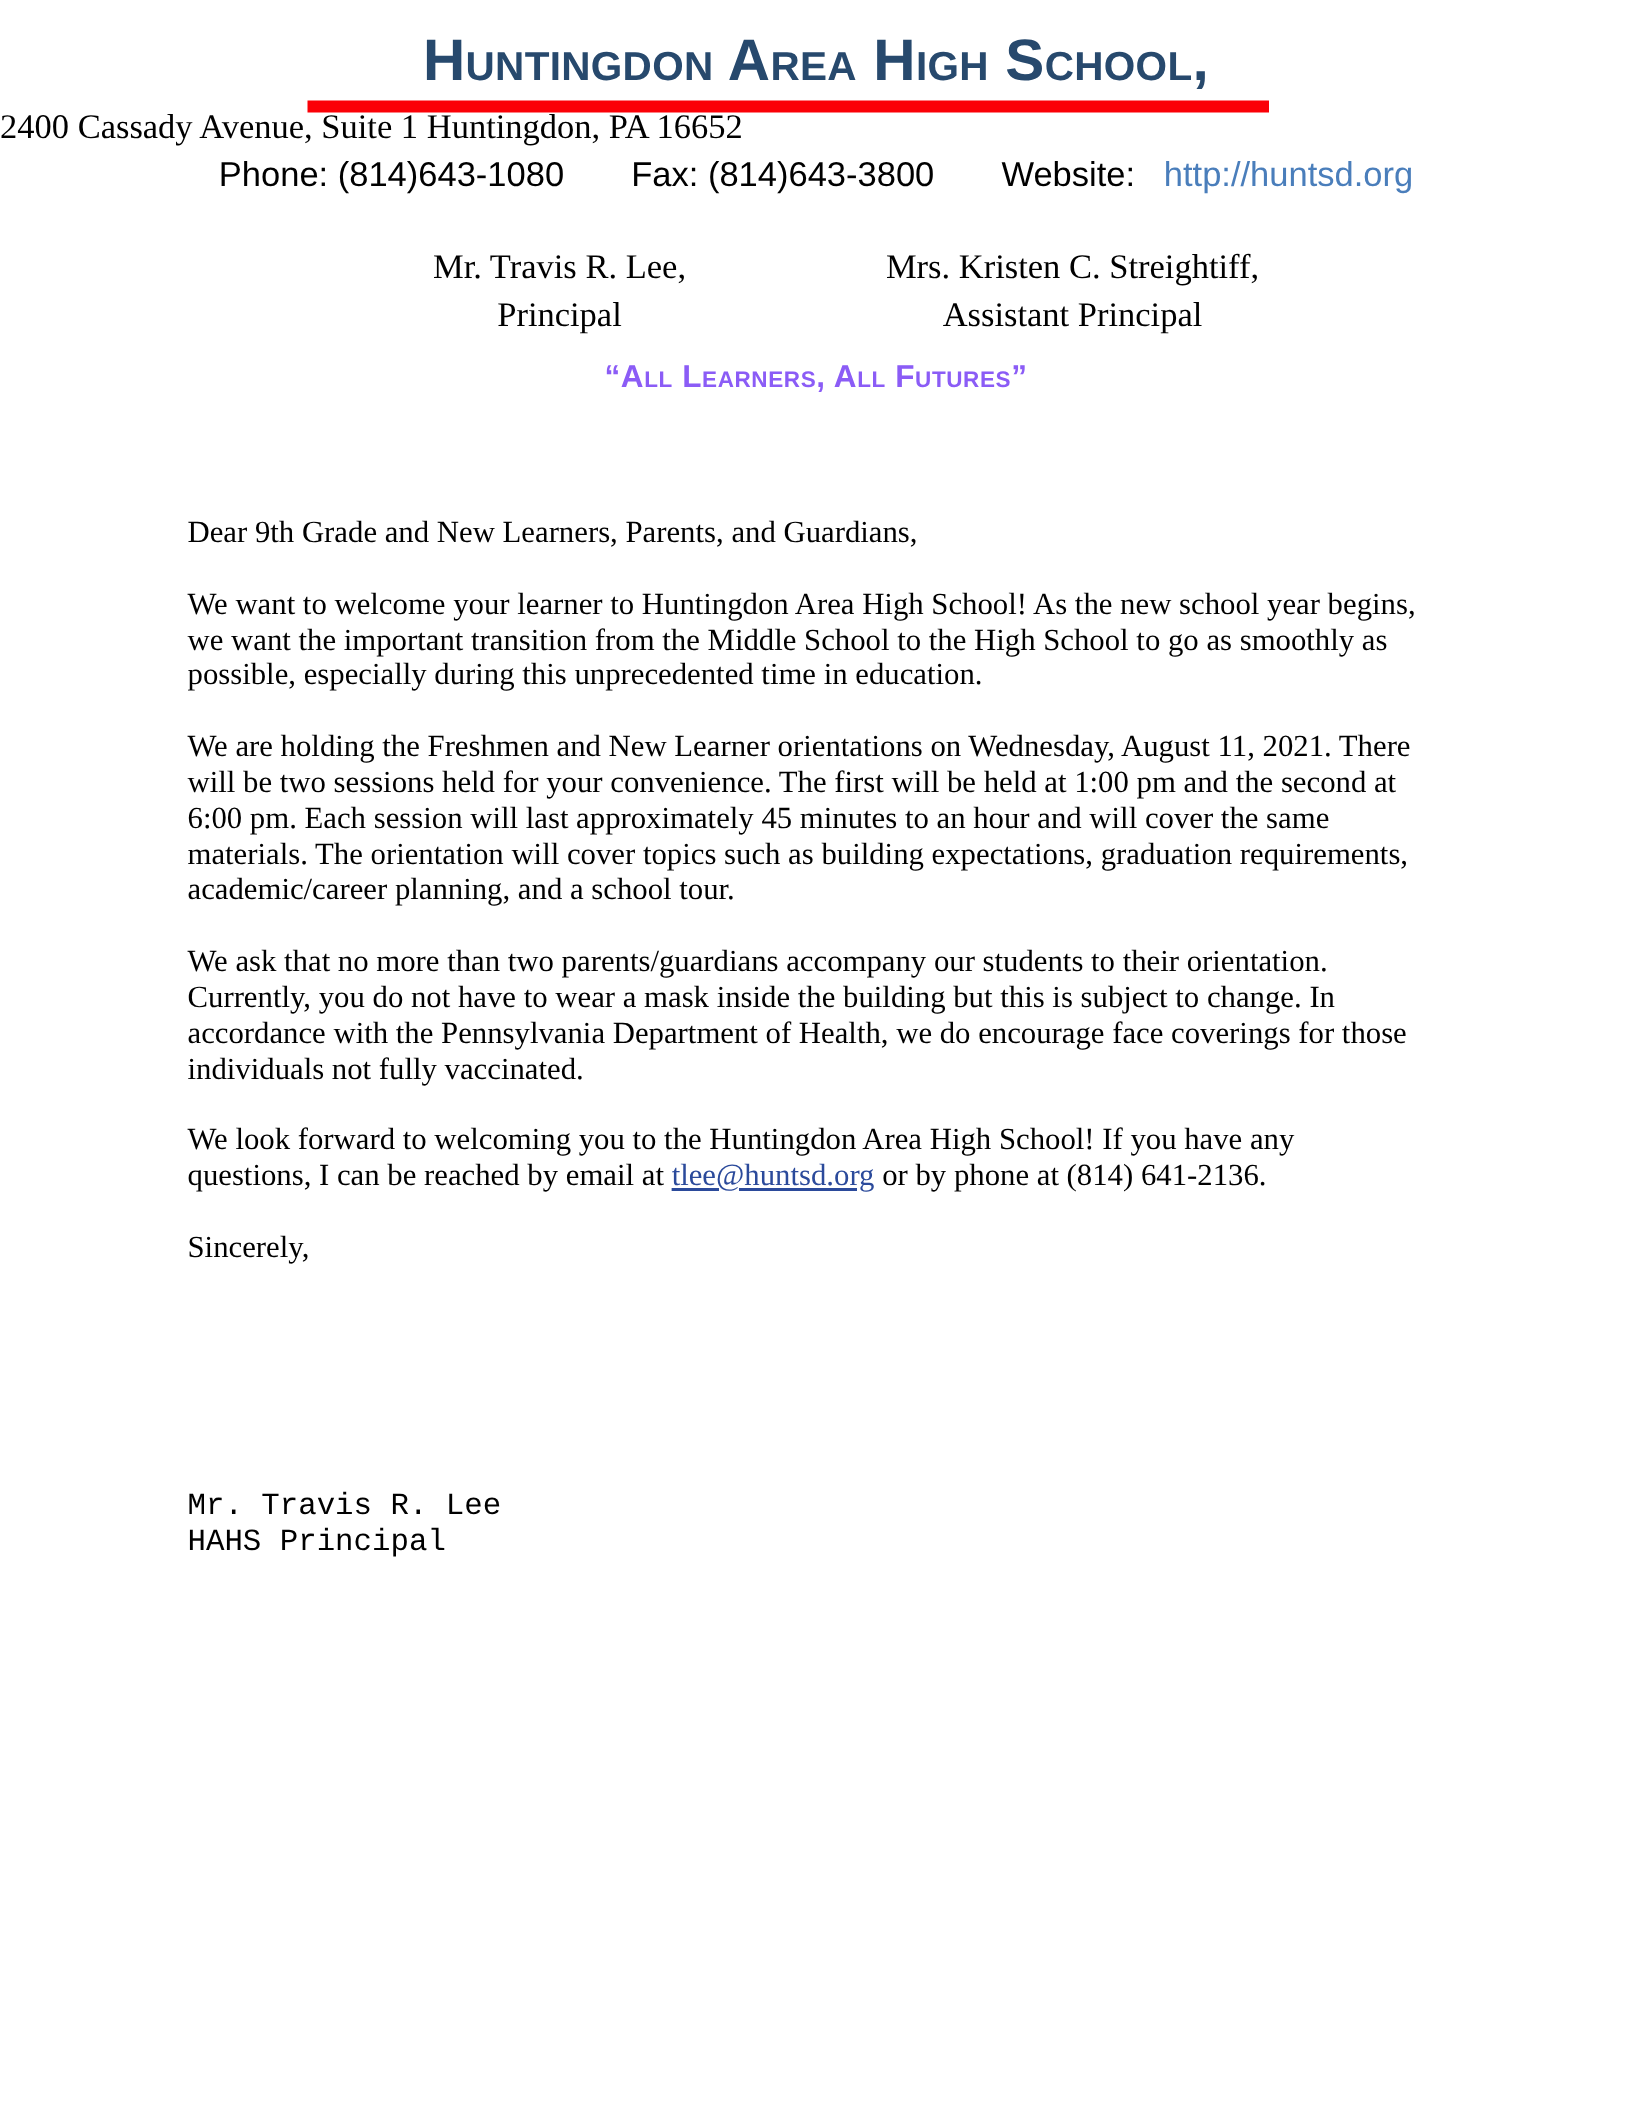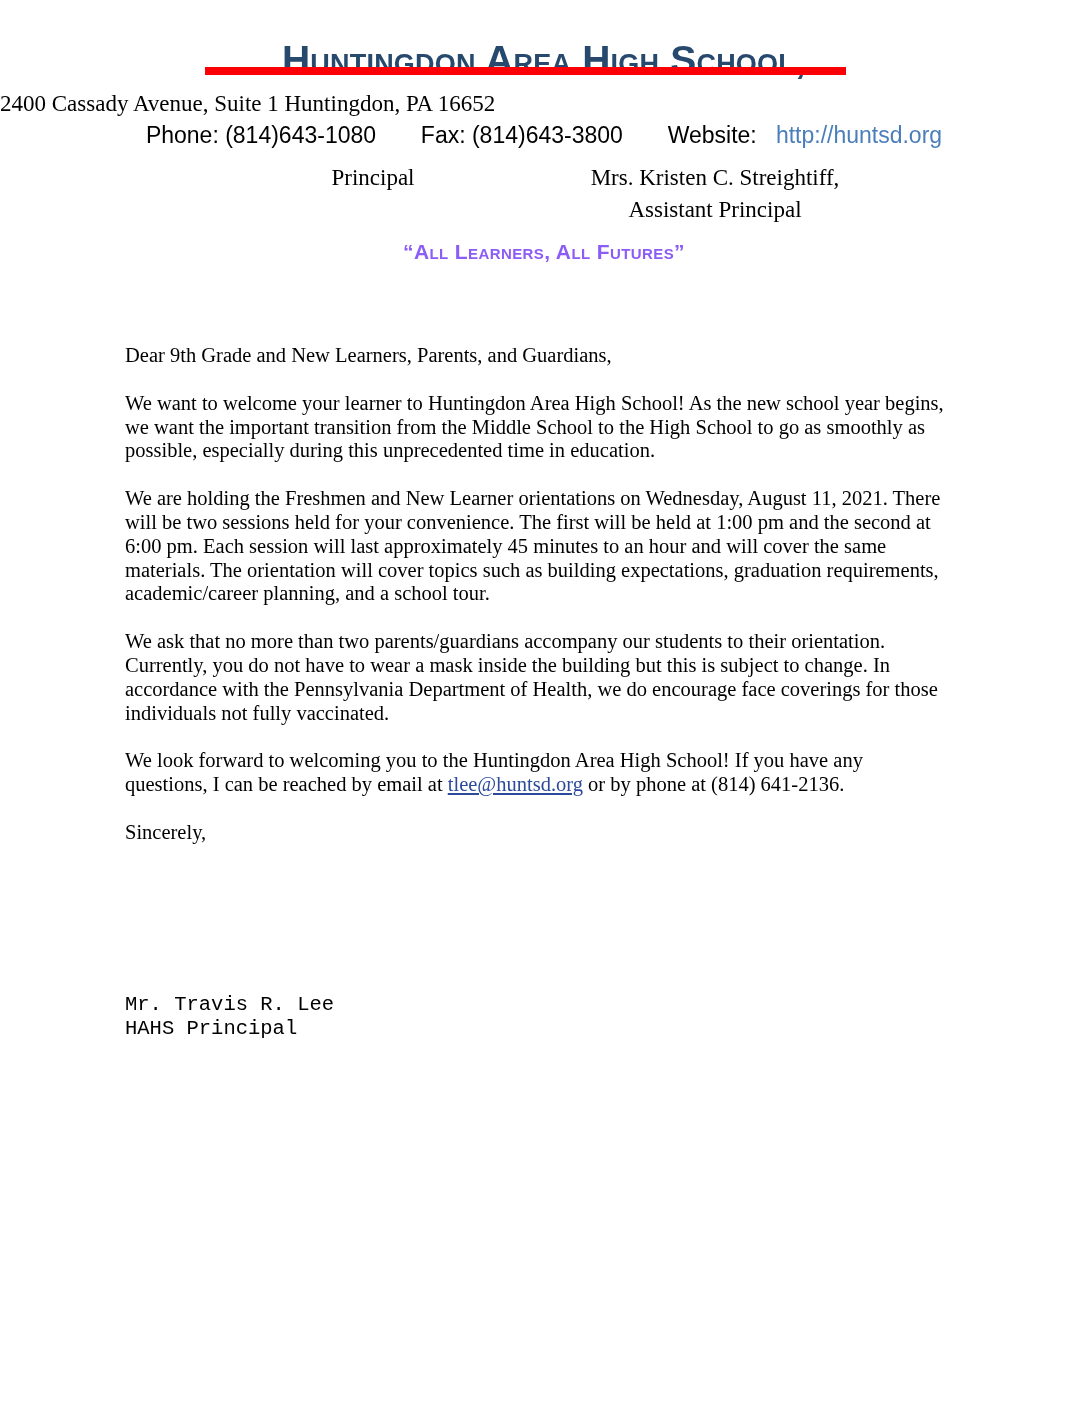--- a/index.html
+++ b/index.html
@@ -35,21 +35,21 @@
   .school-title {
     text-align: center;
     font-family: "Liberation Sans", "DejaVu Sans", sans-serif;
     font-weight: bold;
     font-size: 39px;
     letter-spacing: 0.2px;
     color: #27496d;
     font-variant: small-caps;
     text-transform: capitalize;
     margin: 0;
-    padding-top: 40px;
+    padding-top: 21px;
     line-height: 1.0;
     white-space: nowrap;
   }
 
   .red-rule {
     position: absolute;
     top: 67px;
     left: 205px;
     width: 641px;
     height: 8px;
@@ -168,20 +168,21 @@
       <span>Fax:  (814)643-3800</span>
       <span class="contact-gap"></span>
       <span>Website:</span>
       <span>&nbsp;</span>
       <a class="website-link" href="#">http://huntsd.org</a>
     </div>
   </div>
 
   <div class="admins">
     <div class="admin-col left">
+      <div>Mr. Travis R. Lee,</div>
       <div>Principal</div>
     </div>
     <div class="admin-col right">
       <div>Mrs. Kristen C. Streightiff,</div>
       <div>Assistant Principal</div>
     </div>
   </div>
 
   <div class="motto">“All Learners, All Futures”</div>
 

